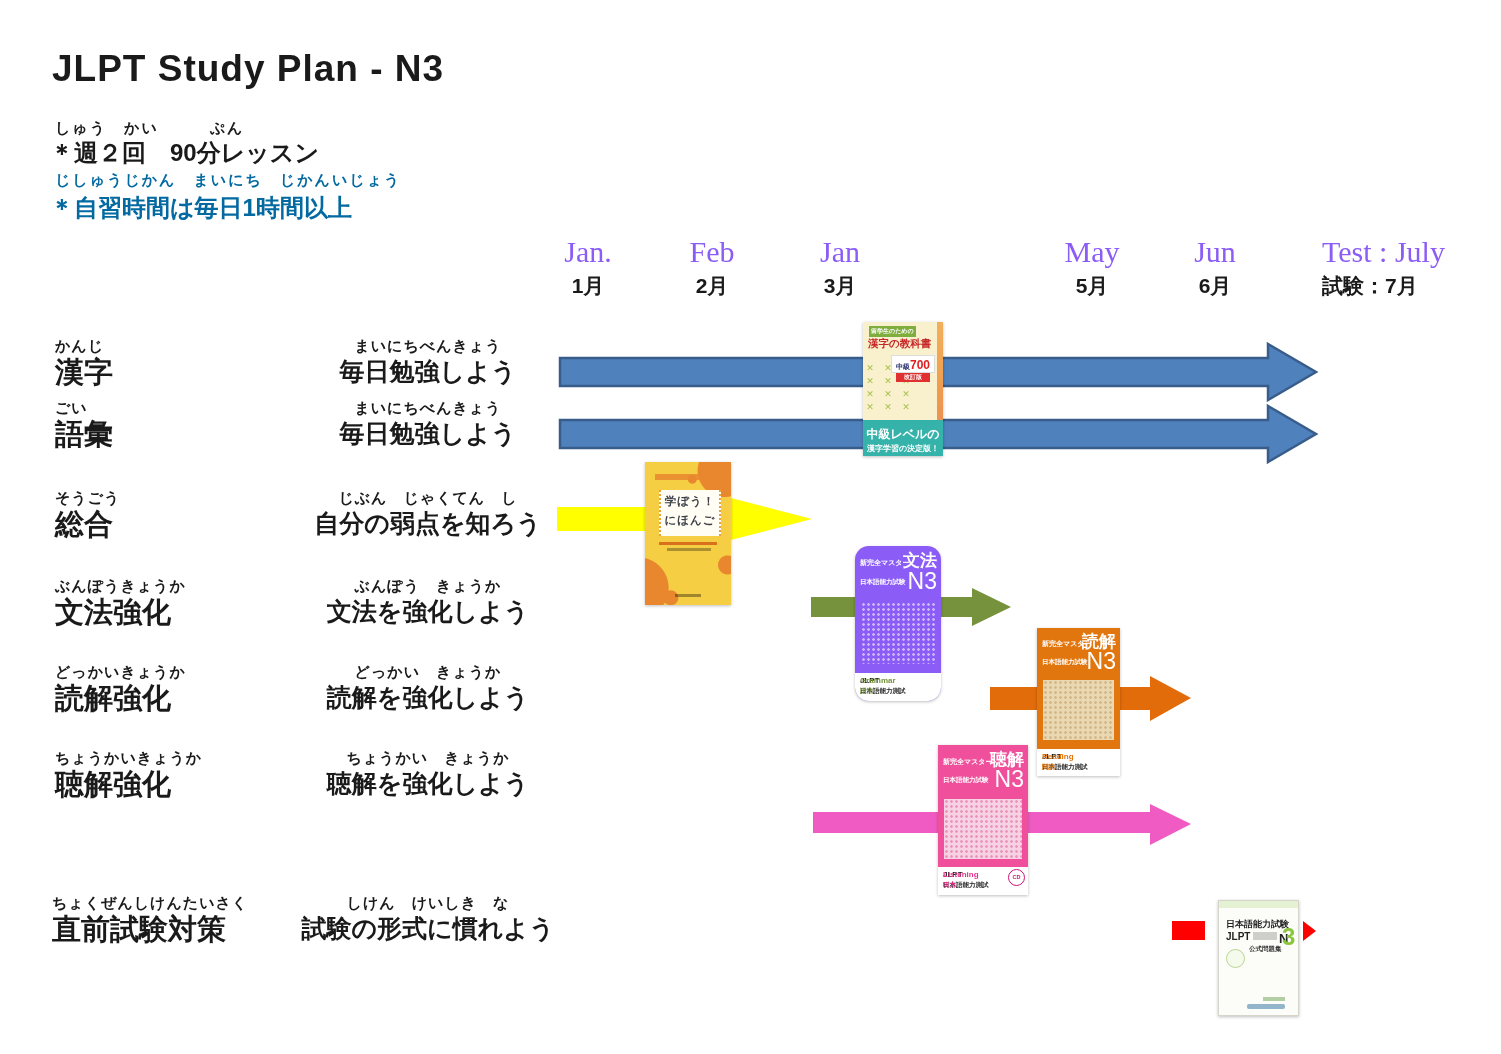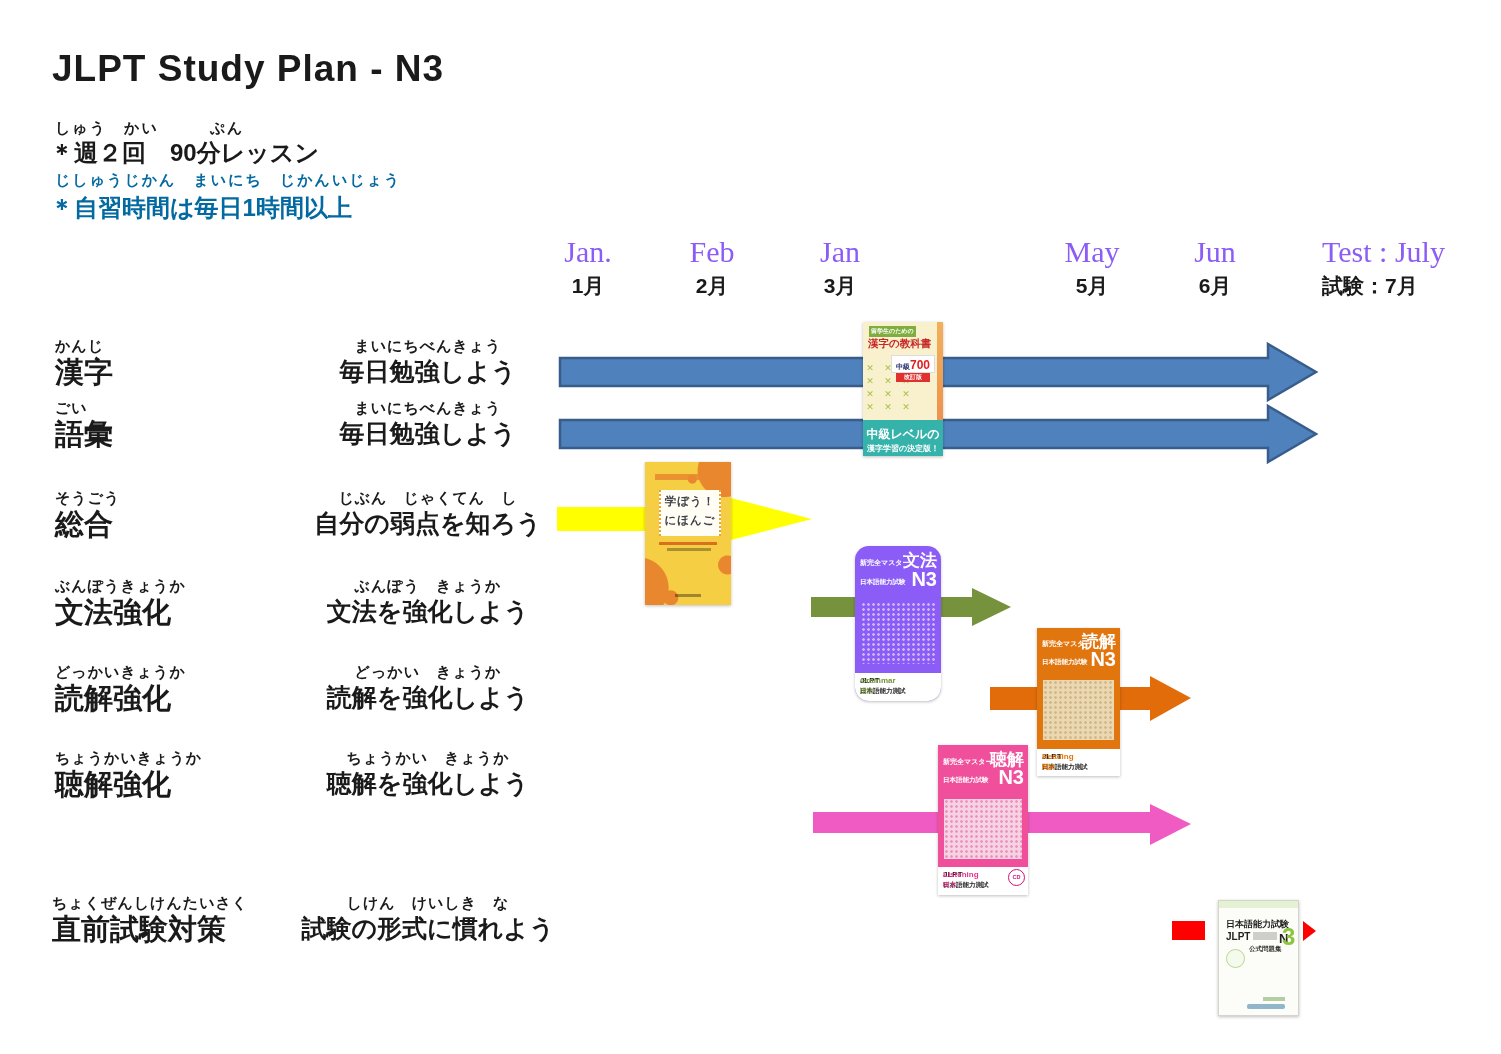--- a/index.html
+++ b/index.html
@@ -54,21 +54,21 @@
   .bk2 .hdr{left:10px;top:12px;width:66px;height:6px;background:#e8872e;opacity:.85;}
   .bk2 .label{left:14px;top:28px;width:58px;height:46px;background:#fffdf4;border-left:2px dotted #e8a23e;border-right:2px dotted #e8a23e;text-align:center;}
   .bk2 .label span{position:static;display:block;font-size:11.5px;font-weight:bold;color:#3d4048;margin-top:4px;letter-spacing:1px;}
   .bk2 .sub{left:14px;top:80px;width:58px;height:3px;background:#d8701e;}
   .bk2 .sub2{left:22px;top:86px;width:44px;height:3px;background:rgba(0,0,0,.3);}
   .bk2 .pub{left:30px;bottom:8px;width:26px;height:3px;background:rgba(0,0,0,.35);}
   
   .skm .series{left:5px;font-size:7px;font-weight:bold;color:#fff;}
   .skm .subject{right:4px;font-size:17px;font-weight:bold;color:#fff;}
   .skm .exam{left:5px;font-size:6.5px;font-weight:bold;color:#fff;}
-  .skm .level{right:4px;font-size:20px;font-weight:bold;color:#fff;}
+  .skm .level{right:4px;font-size:23px;font-weight:normal;color:#fff;}
   .skm .dots{left:6px;right:6px;background-image:radial-gradient(rgba(255,255,255,.55) 1px, transparent 1.6px);background-size:5px 5px;}
   .skm .foot{left:0;bottom:0;width:100%;background:#fff;}
   .skm .f1{left:5px;top:3px;font-size:8px;font-weight:bold;color:#222;white-space:nowrap;position:absolute;}
   .skm .f2{left:5px;top:14px;font-size:6.5px;font-weight:bold;color:#222;white-space:nowrap;position:absolute;}
   .bk3{left:855px;top:546px;width:86px;height:155px;background:#8b5cf6;border-radius:14px;}
   .bk3 .foot{height:28px;}
   .bk3 .dots{top:56px;height:62px;}
   .bk4{left:1037px;top:628px;width:83px;height:148px;background:#e1750e;}
   .bk4 .foot{height:27px;}
   .bk4 .dots{top:52px;height:60px;background-color:#ead8b2;background-image:radial-gradient(rgba(190,150,95,.5) 1px, transparent 1.6px);}

